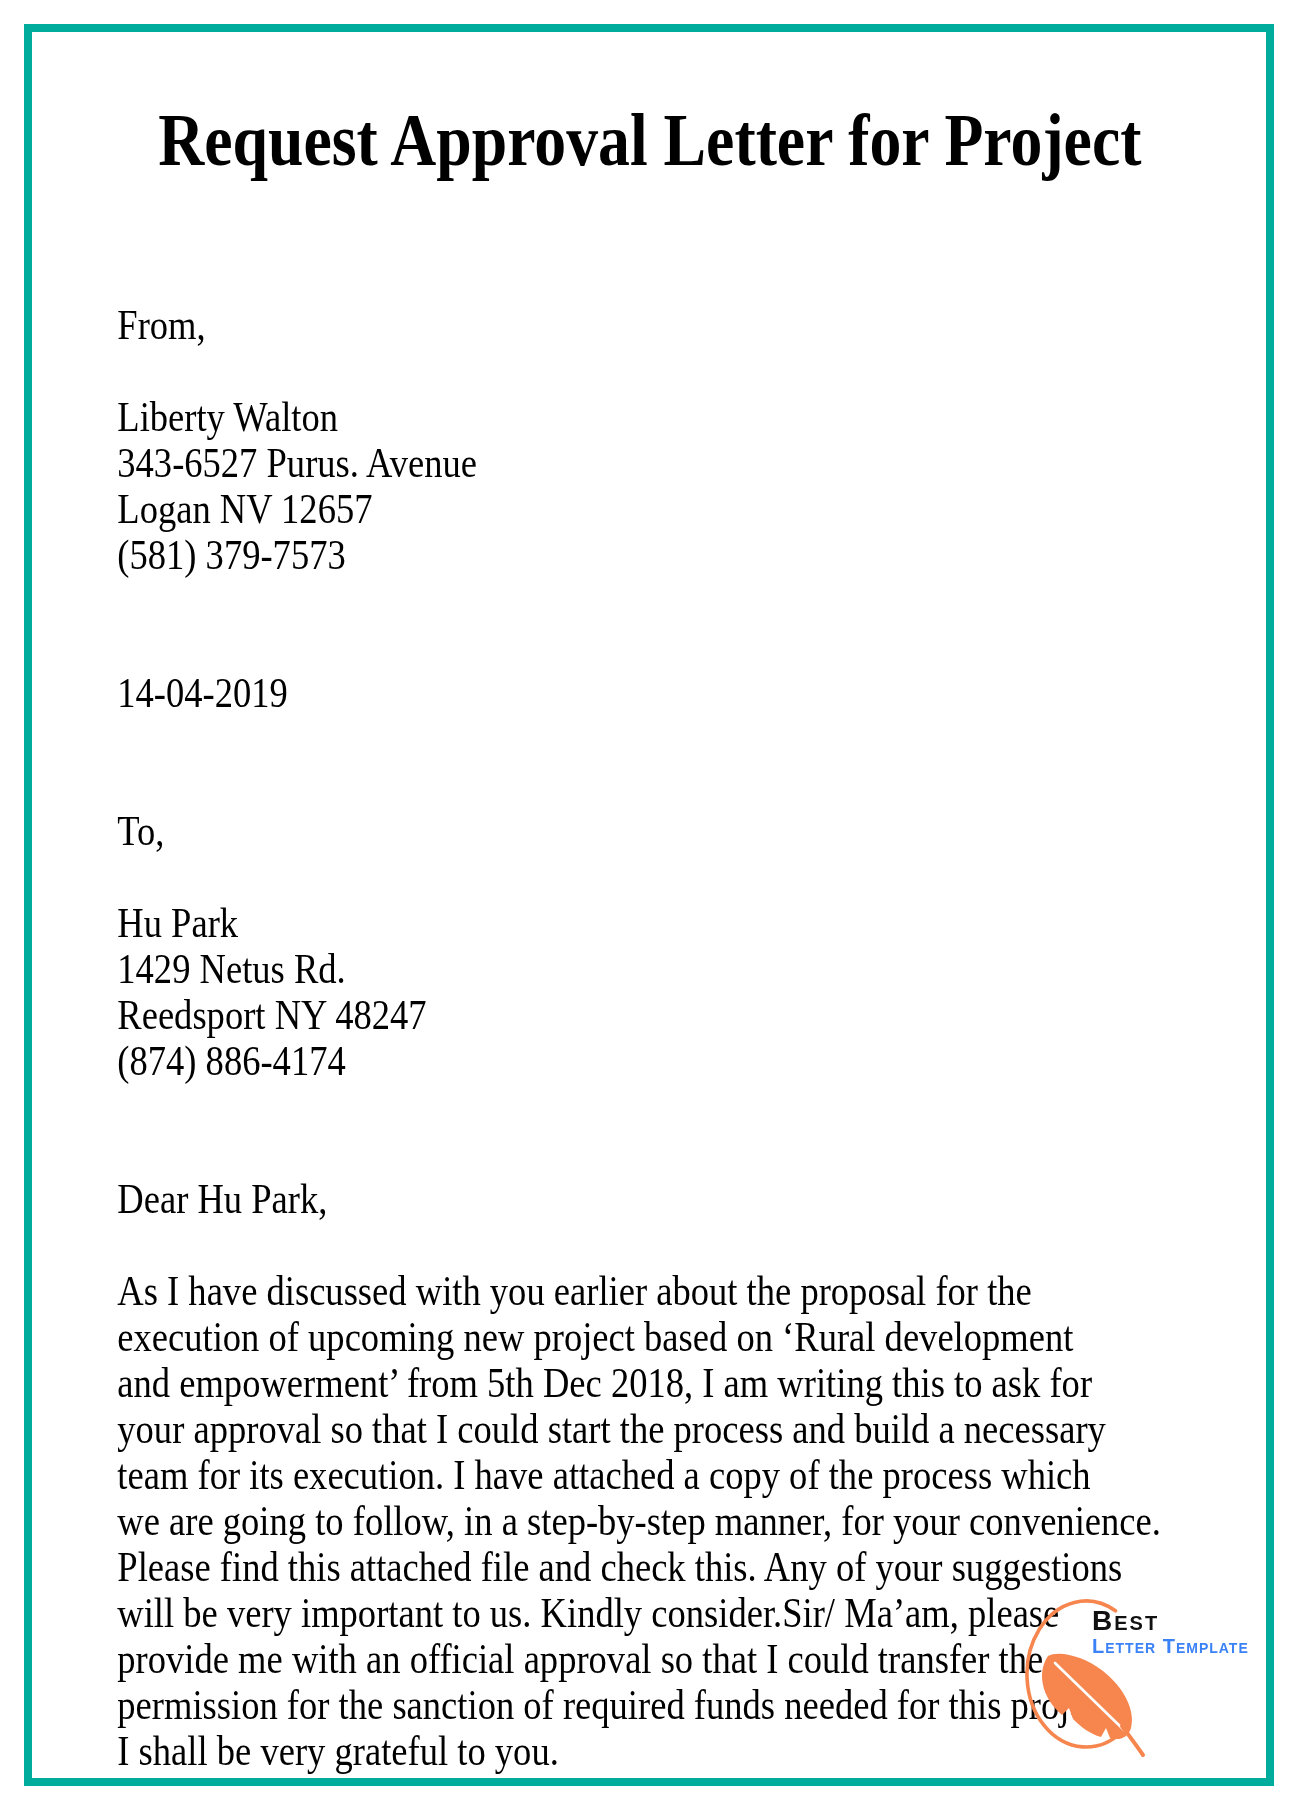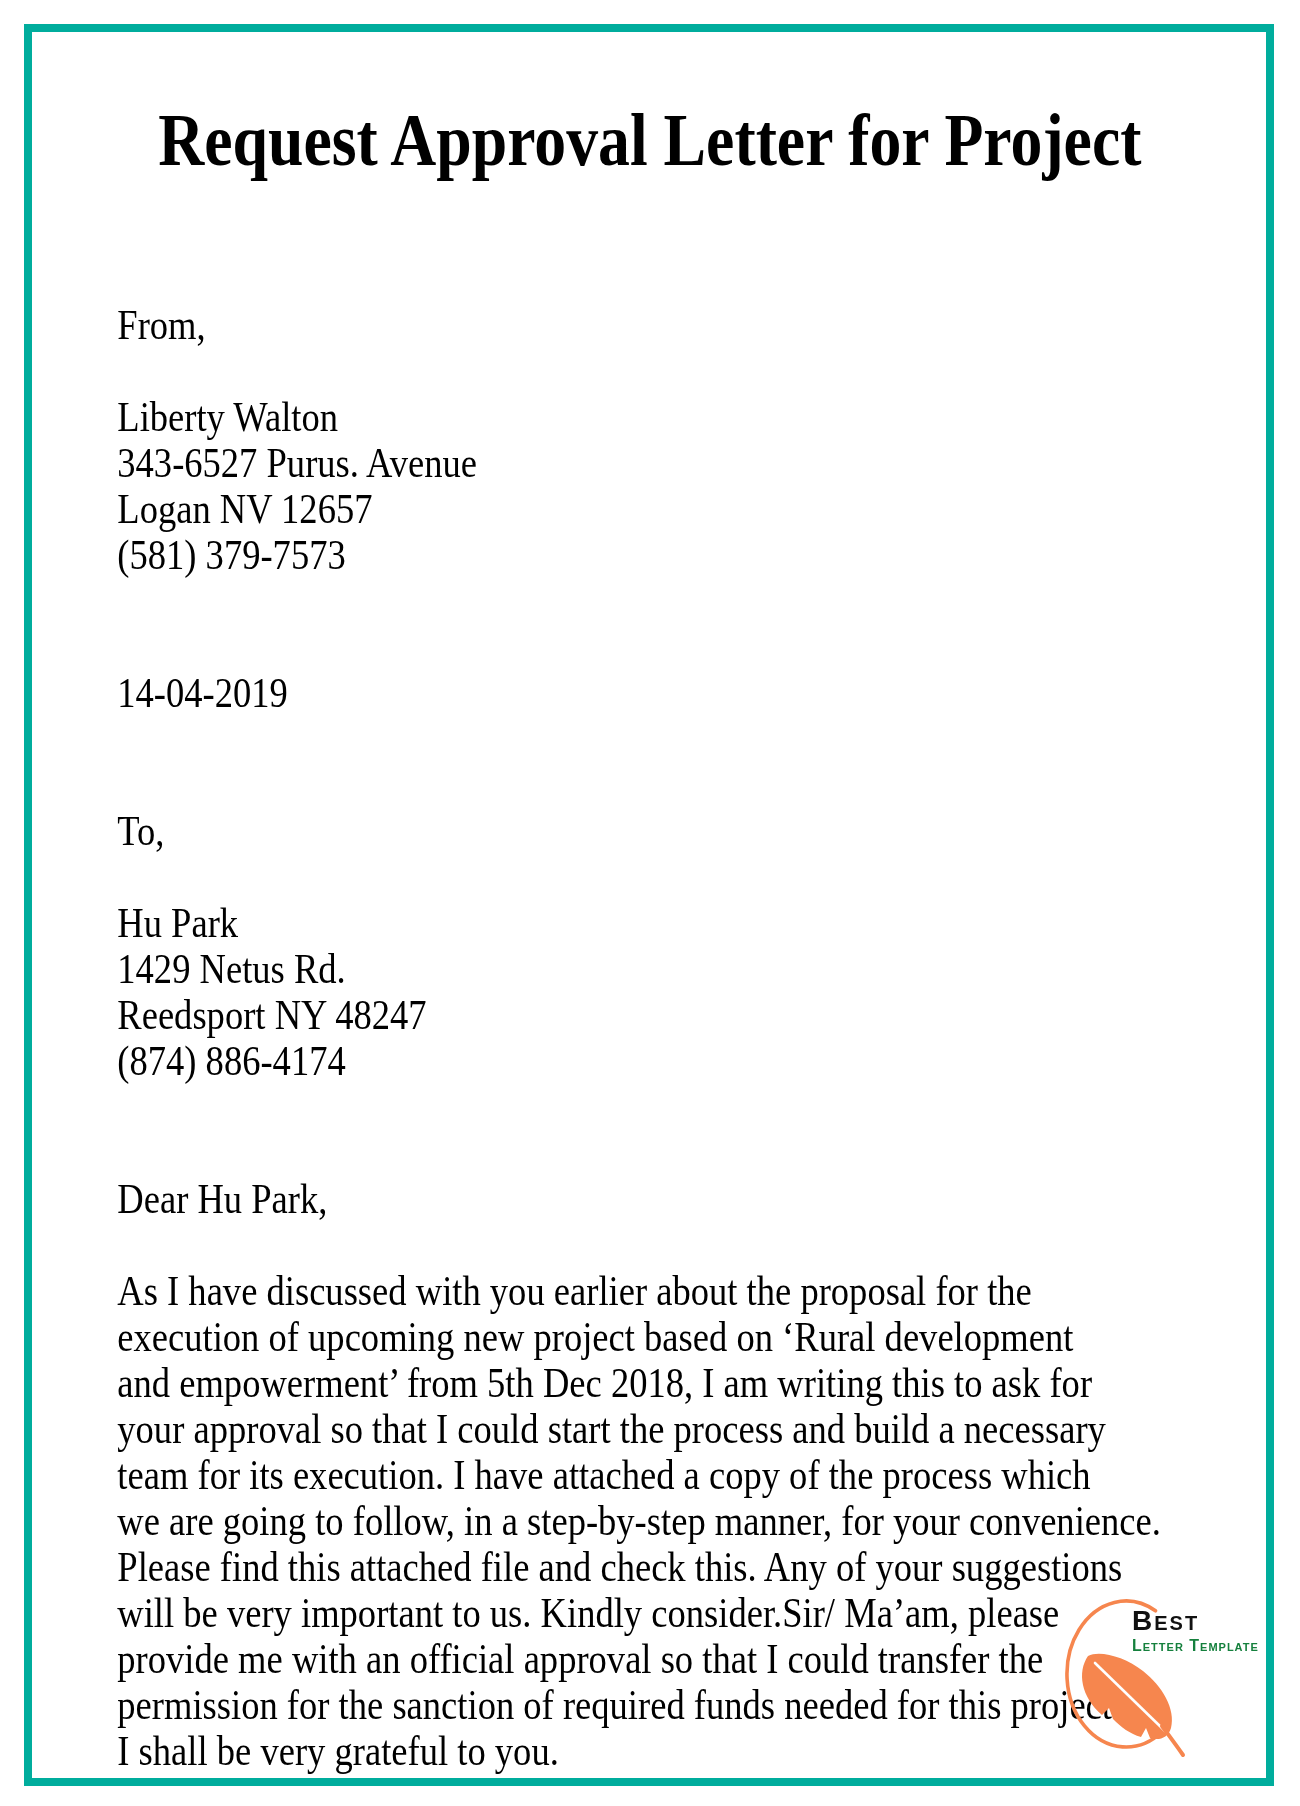--- a/index.html
+++ b/index.html
@@ -27,38 +27,38 @@
     font-size:75px;line-height:75px;font-weight:bold;color:var(--ink);
   }
   .letter{
     margin-top:79px;padding-left:138px;padding-right:120px;
     font-size:43px;line-height:46px;
   }
   .para{margin:0 0 46px 0;white-space:pre-line;}
   .para:last-child{margin-bottom:0;}
 
   
-  .logo{position:absolute;left:1060px;top:1596px;width:176px;height:166px;}
+  .logo{position:absolute;left:1020px;top:1596px;width:176px;height:166px;}
   .logo svg{position:absolute;left:0;top:0;width:176px;height:166px;}
   .logo .arc{fill:none;stroke:var(--accent);stroke-width:3.6;stroke-linecap:round;}
   .logo .leaf{fill:var(--accent);stroke:none;}
   .logo .vein{fill:none;stroke:#ffffff;stroke-width:2.6;stroke-linecap:round;}
   .logo .stem{fill:none;stroke:var(--accent);stroke-width:4;stroke-linecap:round;}
   .brand{
     position:absolute;left:72px;top:11px;
     font-family:"Liberation Sans","DejaVu Sans",sans-serif;
     font-weight:bold;font-variant:small-caps;
     font-size:28px;line-height:28px;letter-spacing:2px;color:#111111;
     white-space:nowrap;
   }
   .brand-sub{
     position:absolute;left:72px;top:42px;
     font-family:"Liberation Sans","DejaVu Sans",sans-serif;
     font-weight:bold;font-variant:small-caps;
-    font-size:16px;line-height:16px;letter-spacing:1px;color:#15803d;
+    font-size:20px;line-height:16px;letter-spacing:1px;color:#3b82f6;
     white-space:nowrap;
   }
 </style>
 </head>
 <body>
 
 <div class="frame"></div>
 
 <div class="content">
   <h1 class="title">Request Approval Letter for Project</h1>

